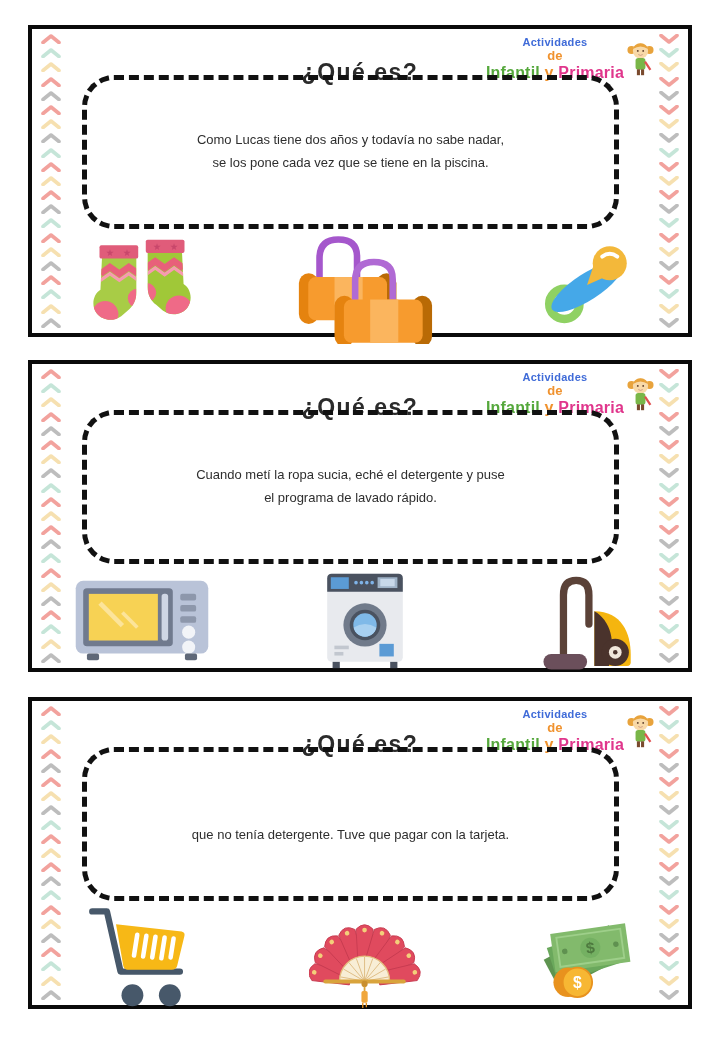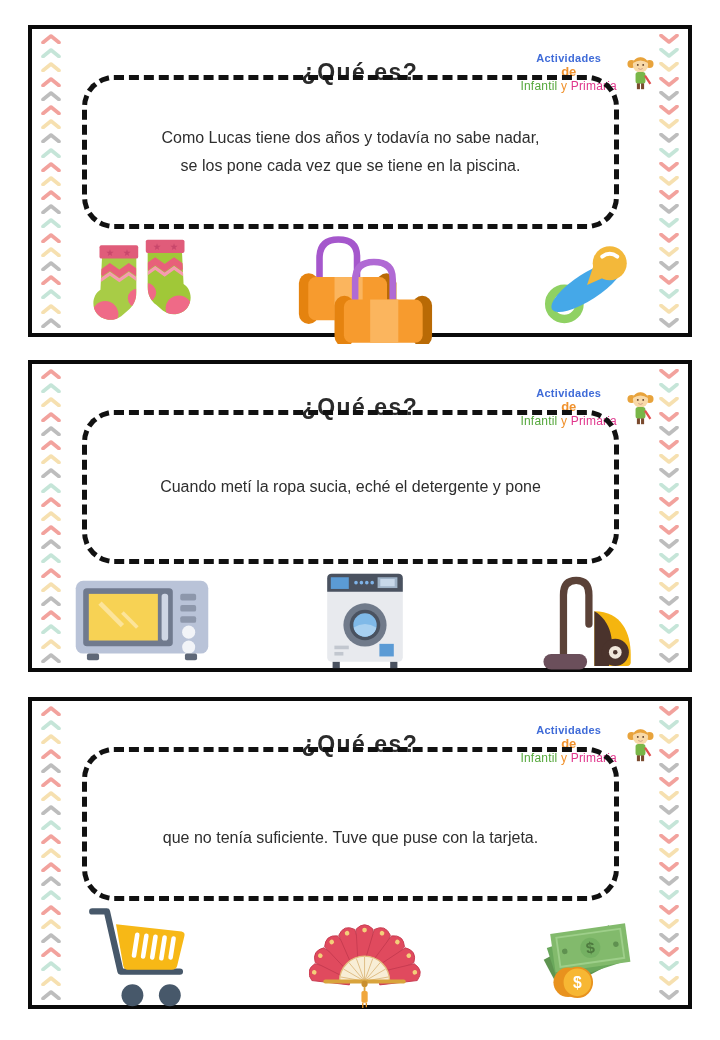--- a/index.html
+++ b/index.html
@@ -6,29 +6,29 @@
   body{width:720px;height:1040px;background:#ffffff;position:relative;
        font-family:"Liberation Sans", sans-serif;overflow:hidden;}
   .card{position:absolute;left:28px;width:664px;height:312px;background:#fff;
         border:4px solid #0a0a0a;box-sizing:border-box;}
   .card-1{top:25px}.card-2{top:360px}.card-3{top:697px}
   .chevcol{position:absolute;top:5px;bottom:5px;width:22px;display:flex;
            flex-direction:column;justify-content:space-between;align-items:center;}
   .chevcol.left{left:8px}.chevcol.right{right:8px}
   .title{text-align:center;margin-top:30px;font-size:23px;color:#2b2b2b;
          letter-spacing:1.5px;font-weight:700;}
-  .logo{position:absolute;top:23px;right:34px;display:flex;align-items:center;gap:10px;}
+  .logo{position:absolute;top:7px;right:34px;display:flex;align-items:center;gap:3px;}
   .logo-text{text-align:center;line-height:1.15;}
   .lg1{font-size:11px;font-weight:bold;letter-spacing:.3px;}
   .lg2{font-size:13px;font-weight:bold;}
-  .lg3{font-size:12px;font-weight:normal;letter-spacing:.2px;}
+  .lg3{font-size:16px;font-weight:bold;letter-spacing:.2px;}
   .dashedbox{position:absolute;left:50px;top:46px;width:537px;height:154px;
              border:5px dashed #111;border-radius:32px;box-sizing:border-box;
              display:flex;align-items:center;justify-content:center;}
-  .riddle{text-align:center;font-size:16px;line-height:1.75;color:#2e2e2e;padding:0 12px;}
+  .riddle{text-align:center;font-size:13px;line-height:1.75;color:#2e2e2e;padding:0 12px;}
   .icons{position:absolute;left:30px;right:20px;top:206px;height:100px;
          display:flex;justify-content:space-between;align-items:center;}
   .icon-slot{width:160px;display:flex;justify-content:center;align-items:center;}
   svg{display:block;}
 </style>
 </head>
 <body>
 
 <div class="card card-1">
   <div class="chevcol left">
@@ -400,21 +400,22 @@
         <circle cx="18" cy="12" r="1" fill="#5a3a28"></circle>
       <path d="M12.5 16 Q15 18 17.5 16" stroke="#c98" stroke-width="1" fill="none"></path>
       <rect x="9.5" y="20" width="11" height="13" rx="3" fill="#79b648"></rect>
       <line x1="20" y1="24" x2="26" y2="33" stroke="#e05050" stroke-width="2.5"></line>
       <rect x="11" y="32.5" width="3.4" height="6.5" fill="#7a4a2e"></rect>
       <rect x="15.6" y="32.5" width="3.4" height="6.5" fill="#7a4a2e"></rect>
     </svg>
   </div>
   <div class="dashedbox">
     <div class="riddle">
-      <span>Cuando metí la ropa sucia, eché el detergente y pone</span><br>
+      <span>Cuando metí la ropa sucia, eché el detergente y puse</span><br>
+      <span>el programa de lavado rápido.</span>
     </div>
   </div>
   <div class="icons">
     <div class="icon-slot">
       <svg width="140" height="94" viewBox="0 0 150 100">
         <rect x="4" y="8" width="142" height="78" rx="8" fill="#b9c3d8"></rect>
         <rect x="12" y="16" width="96" height="62" rx="4" fill="#707a8e"></rect>
         <rect x="18" y="22" width="74" height="50" fill="#f7d254"></rect>
         <line x1="30" y1="32" x2="54" y2="56" stroke="#fce49a" stroke-width="5"></line>
         <line x1="54" y1="42" x2="70" y2="58" stroke="#fce49a" stroke-width="4"></line>
@@ -617,21 +618,21 @@
       <path d="M12.5 16 Q15 18 17.5 16" stroke="#c98" stroke-width="1" fill="none"></path>
       <rect x="9.5" y="20" width="11" height="13" rx="3" fill="#79b648"></rect>
       <line x1="20" y1="24" x2="26" y2="33" stroke="#e05050" stroke-width="2.5"></line>
       <rect x="11" y="32.5" width="3.4" height="6.5" fill="#7a4a2e"></rect>
       <rect x="15.6" y="32.5" width="3.4" height="6.5" fill="#7a4a2e"></rect>
     </svg>
   </div>
   <div class="dashedbox">
     <div class="riddle">
       <br>
-      <span>que no tenía suficiente. Tuve que puse con la tarjeta.</span>
+      <span>que no tenía detergente. Tuve que pagar con la tarjeta.</span>
     </div>
   </div>
   <div class="icons">
     <div class="icon-slot">
       <svg width="114" height="110" viewBox="0 0 125 120">
         <polyline points="8,10 24,10 39,76 104,76" fill="none" stroke="#47586a" stroke-width="7" stroke-linecap="round" stroke-linejoin="round"></polyline>
         <path d="M34 24 L106 32 Q110 33 109 37 L101 70 Q100 74 95 74 L47 74 Q43 74 42 70 Z" fill="#f7b816"></path>
         <g fill="#ffffff">
           <rect x="53" y="33" width="5" height="28" rx="2.5" transform="rotate(9 55 47)"></rect>
           <rect x="63" y="34" width="5" height="28" rx="2.5" transform="rotate(9 65 48)"></rect>

